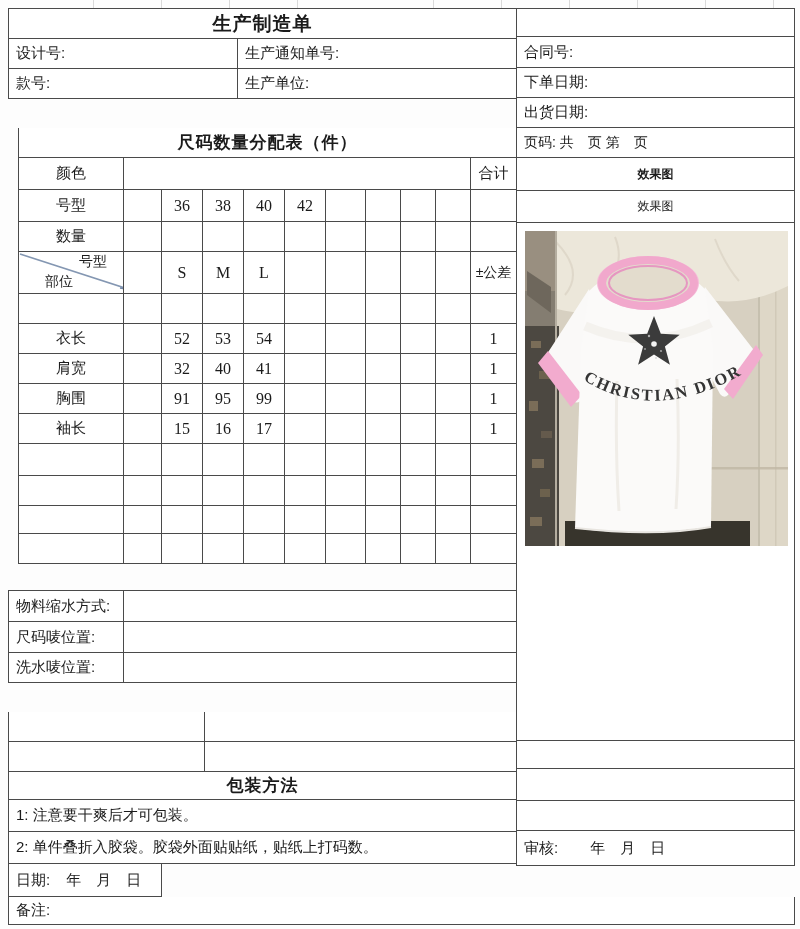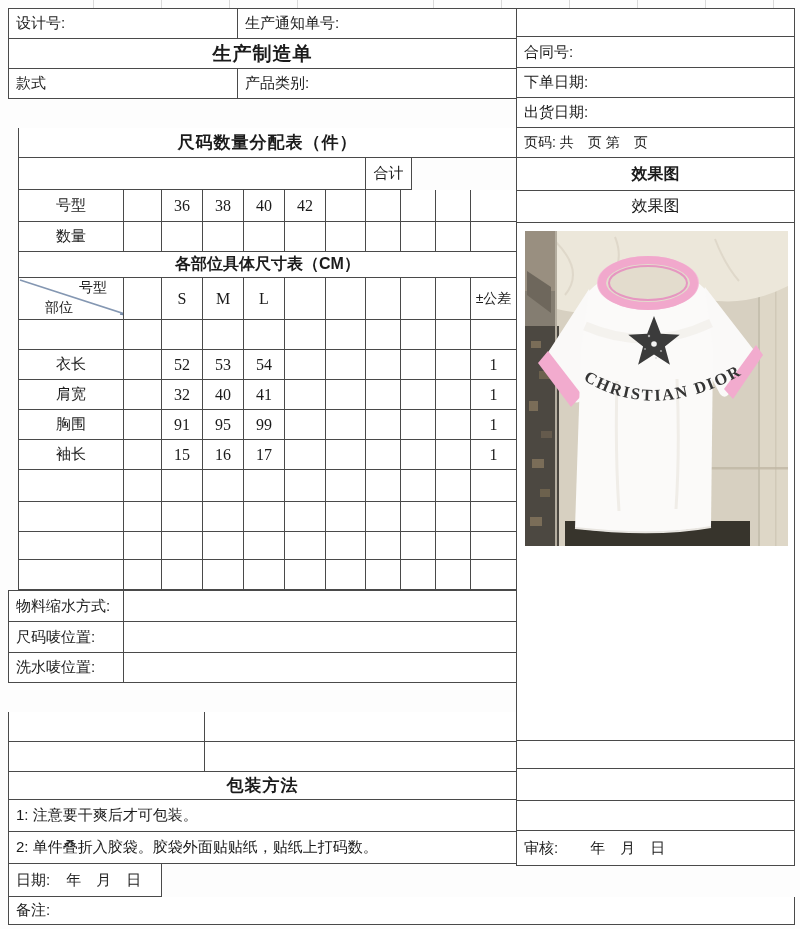--- a/index.html
+++ b/index.html
@@ -10,21 +10,21 @@
   .sec.topb{border-top:1px solid #4a4a4a;}
   .row{display:flex;}
   .cell{box-sizing:border-box;border-right:1px solid #4a4a4a;border-bottom:1px solid #4a4a4a;
         display:flex;align-items:center;font-size:15px;overflow:hidden;white-space:nowrap;
         background:#fff;}
   .center{justify-content:center;}
   .pad{padding-left:7px;}
   .bold{font-weight:bold;}
   .t19{font-size:19px;letter-spacing:1px;}
   .t17{font-size:17px;letter-spacing:1px;}
-  .t16{font-size:16px;}
+  .t16{font-size:12px;}
   .t14{font-size:14px;}
   .num{font-family:"Liberation Serif",serif;font-size:16px;}
   .corner{position:relative;}
   .corner .diag{position:absolute;left:0;top:0;overflow:visible;}
   .corner .ct{position:absolute;right:16px;top:1px;font-size:14px;}
   .corner .cb{position:absolute;left:26px;bottom:2px;font-size:14px;}
   .gap1{margin-left:16px;}
   .gap2{margin-left:32px;}
   .photo-wrap{position:relative;width:100%;height:100%;}
   .photo{position:absolute;left:8px;top:8px;}
@@ -40,37 +40,38 @@
   <div class="tick" style="left:297px"></div>
   <div class="tick" style="left:433px"></div>
   <div class="tick" style="left:501px"></div>
   <div class="tick" style="left:569px"></div>
   <div class="tick" style="left:637px"></div>
   <div class="tick" style="left:705px"></div>
   <div class="tick" style="left:773px"></div>
 
   <div class="sec topb" style="left:8px;top:8px;width:508px;">
     <div class="row" style="height:30px">
+      <div class="cell center bold t19" style="width:508px">生产制造单</div>
+    </div>
+    <div class="row" style="height:30px">
       <div class="cell pad" style="width:229px">设计号:</div>
       <div class="cell pad" style="width:279px">生产通知单号:</div>
     </div>
     <div class="row" style="height:30px">
-      <div class="cell center bold t19" style="width:508px">生产制造单</div>
-    </div>
-    <div class="row" style="height:30px">
-      <div class="cell pad" style="width:229px">款式</div>
-      <div class="cell pad" style="width:279px">产品类别:</div>
+      <div class="cell pad" style="width:229px">款号:</div>
+      <div class="cell pad" style="width:279px">生产单位:</div>
     </div>
   </div>
 
   <div class="sec" style="left:18px;top:128px;width:498px;">
     <div class="row" style="height:30px">
       <div class="cell center bold t17" style="width:498px">尺码数量分配表（件）</div>
     </div>
     <div class="row" style="height:32px">
+      <div class="cell center" style="width:105px">颜色</div>
       <div class="cell" style="width:347px"></div>
       <div class="cell center" style="width:46px">合计</div>
     </div>
     <div class="row" style="height:32px">
       <div class="cell center" style="width:105px">号型</div>
       <div class="cell" style="width: 38px;"></div>
       <div class="cell center num" style="width:41px">36</div>
       <div class="cell center num" style="width:41px">38</div>
       <div class="cell center num" style="width:41px">40</div>
       <div class="cell center num" style="width:41px">42</div>
@@ -89,23 +90,20 @@
         <div class="cell" style="width: 41px;"></div>
         <div class="cell" style="width: 40px;"></div>
         <div class="cell" style="width: 35px;"></div>
         <div class="cell" style="width: 35px;"></div>
         <div class="cell" style="width: 35px;"></div>
         <div class="cell" style="width: 46px;"></div>
     </div>
   </div>
 
   <div class="sec" style="left:18px;top:252px;width:498px;">
-    <div class="row" style="height:26px">
-      <div class="cell center bold t16" style="width:498px">各部位具体尺寸表（CM）</div>
-    </div>
     <div class="row" style="height:42px">
       <div class="cell corner" style="width:105px">
         <svg class="diag" width="118" height="42">
           <line x1="1" y1="2" x2="109" y2="37" stroke="#8497b2" stroke-width="1.6"></line>
           <path d="M109,37 l-8,-1 M109,37 l-3,-7" stroke="#7388a6" stroke-width="1.6" fill="none"></path>
         </svg>
         <span class="ct">号型</span>
         <span class="cb">部位</span>
       </div>
       <div class="cell" style="width: 38px;"></div>

